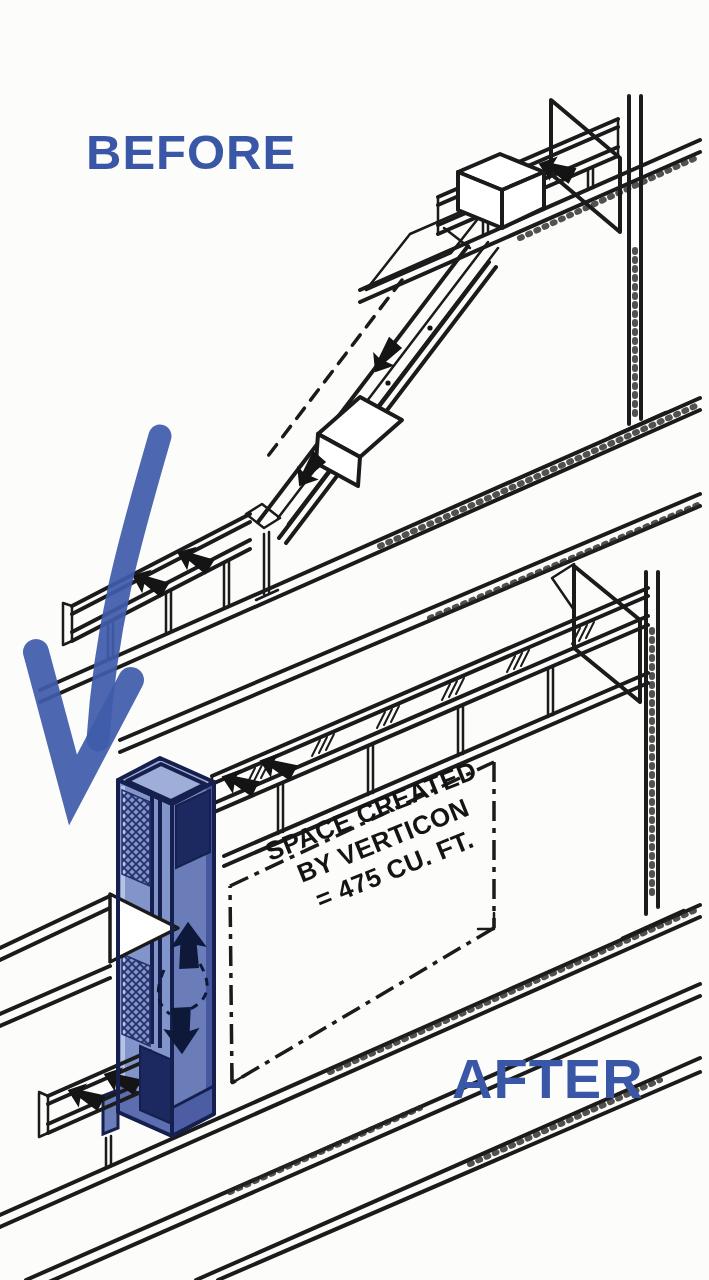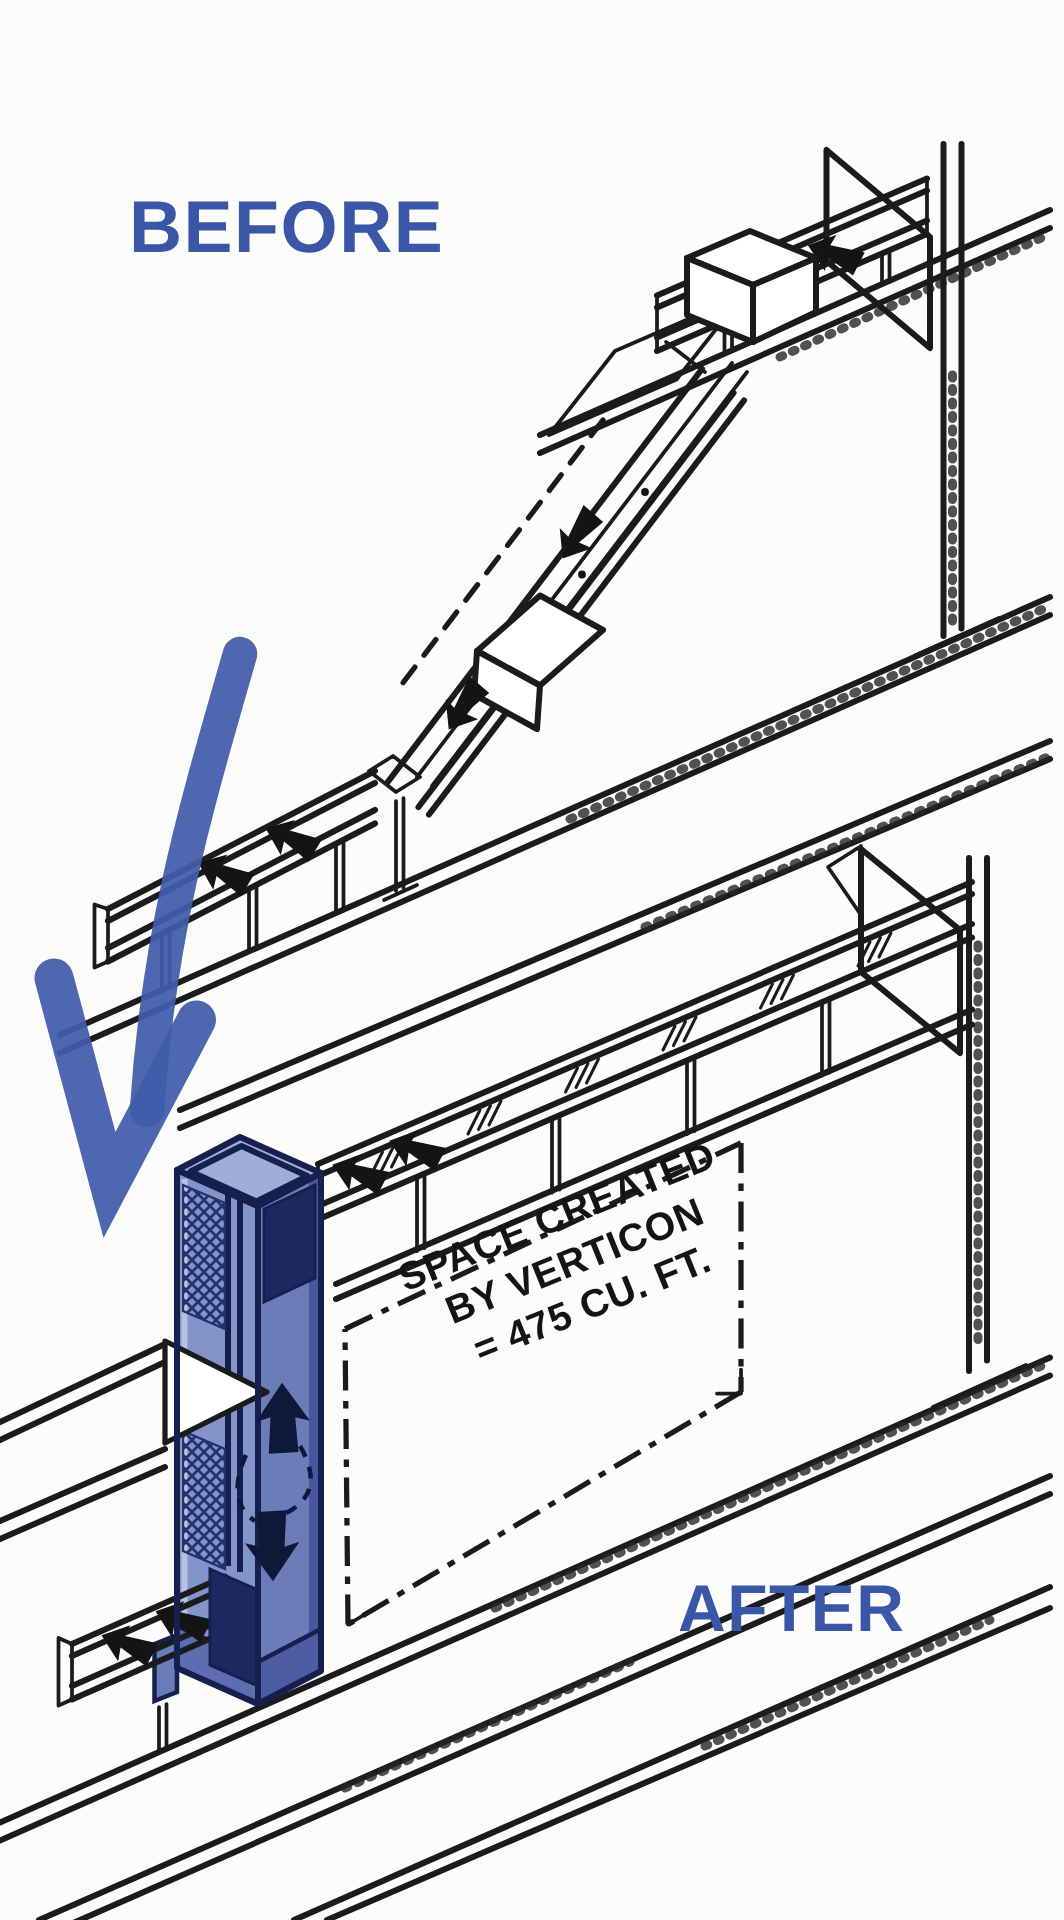--- a/index.html
+++ b/index.html
@@ -22,21 +22,21 @@
   .unit-front{fill:var(--unit-front,#8295ca);}
   .unit-side{fill:var(--unit-side,#6a7db9);}
   .unit-top{fill:var(--unit-top,#9fadd9);}
   .unit-outline{stroke:var(--unit-dark,#16204f);fill:none;stroke-width:4;stroke-linejoin:round;}
   .unit-dark-panel{fill:#1c2960;stroke:var(--unit-dark,#16204f);stroke-width:2;}
   .scene-label{
     position:absolute;font-weight:700;color:var(--label-blue,#3a57a7);
     letter-spacing:1px;line-height:1;user-select:none;
   }
   #before-label{left:86px;top:128px;font-size:49px;text-align:center;}
-  #after-label{left:452px;top:1051px;font-size:44px;}
+  #after-label{left:452px;top:1051px;font-size:56px;}
   #annotation-text{
     position:absolute;left:244px;top:846px;width:262px;
     transform:rotate(-22deg);transform-origin:left top;
     text-align:center;font-weight:700;font-size:26px;line-height:1.22;
     color:#141414;letter-spacing:.5px;white-space:nowrap;
   }
   #annotation-text div{white-space:nowrap;}
 </style>
 </head>
 <body>

